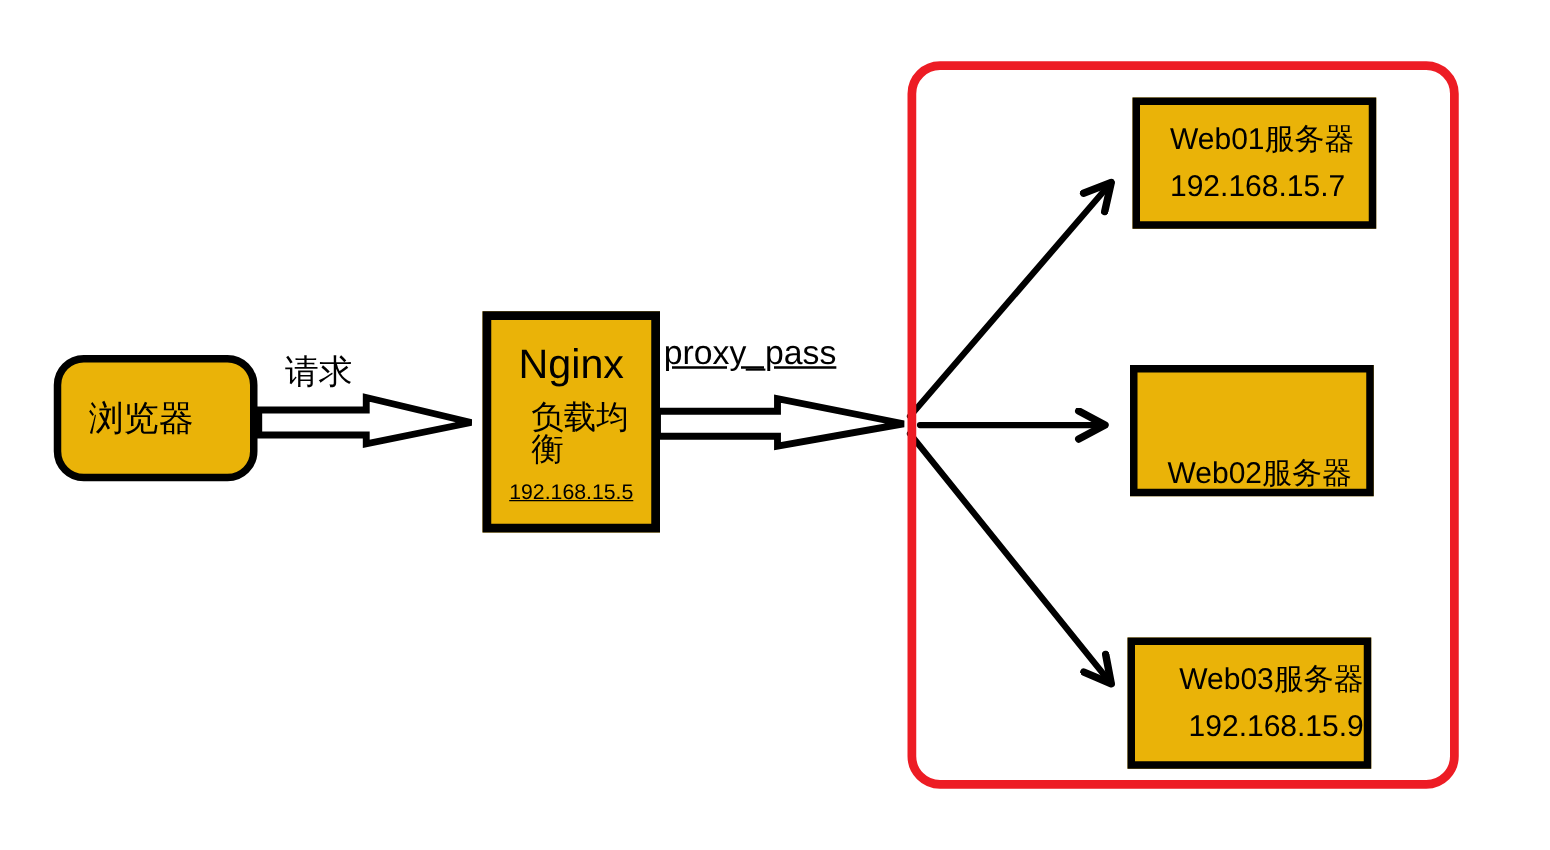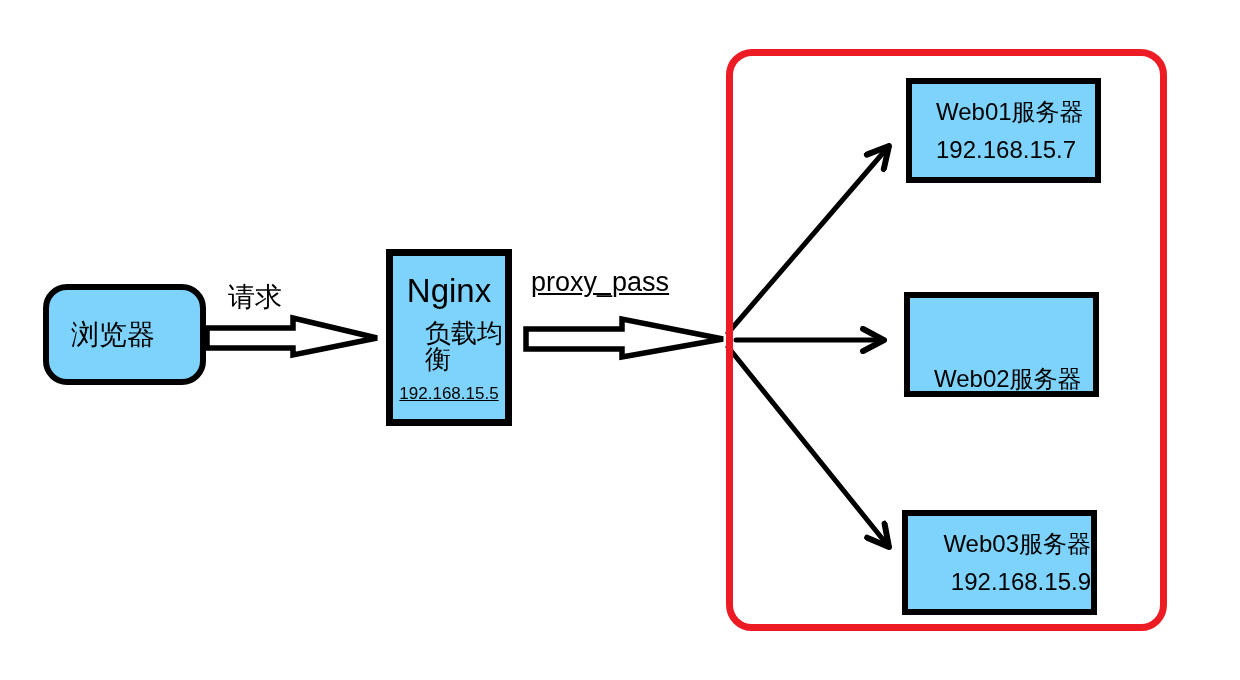--- a/index.html
+++ b/index.html
@@ -19,38 +19,38 @@
   .arrows-layer {
     position: absolute;
     left: 0; top: 0;
     width: 1240px;
     height: 680px;
     pointer-events: none;
   }
   .box {
     position: absolute;
     box-sizing: border-box;
-    background: #7dd3fc;
+    background: #eab308;
     display: flex;
     flex-direction: column;
     justify-content: center;
   }
   .client-box {
     left: 43px; top: 284px;
     width: 163px; height: 101px;
     border: 6px solid #000000;
     border-radius: 24px;
     padding-left: 22px;
     gap: 21px;
     font-size: 28px;
     line-height: 1;
   }
   .nginx-box {
     left: 386px; top: 249px;
-    width: 126px; height: 177px;
+    width: 142px; height: 177px;
     border: 7px solid #000000;
     align-items: center;
     gap: 13px;
   }
   .nginx-title { font-size: 33px; line-height: 1; }
   .nginx-sub   { font-size: 26px; line-height: 1; margin-left: 32px; }
   .nginx-ip    { font-size: 17px; line-height: 1; text-decoration: underline; }
   .upstream-box {
     position: absolute;
     box-sizing: border-box;

